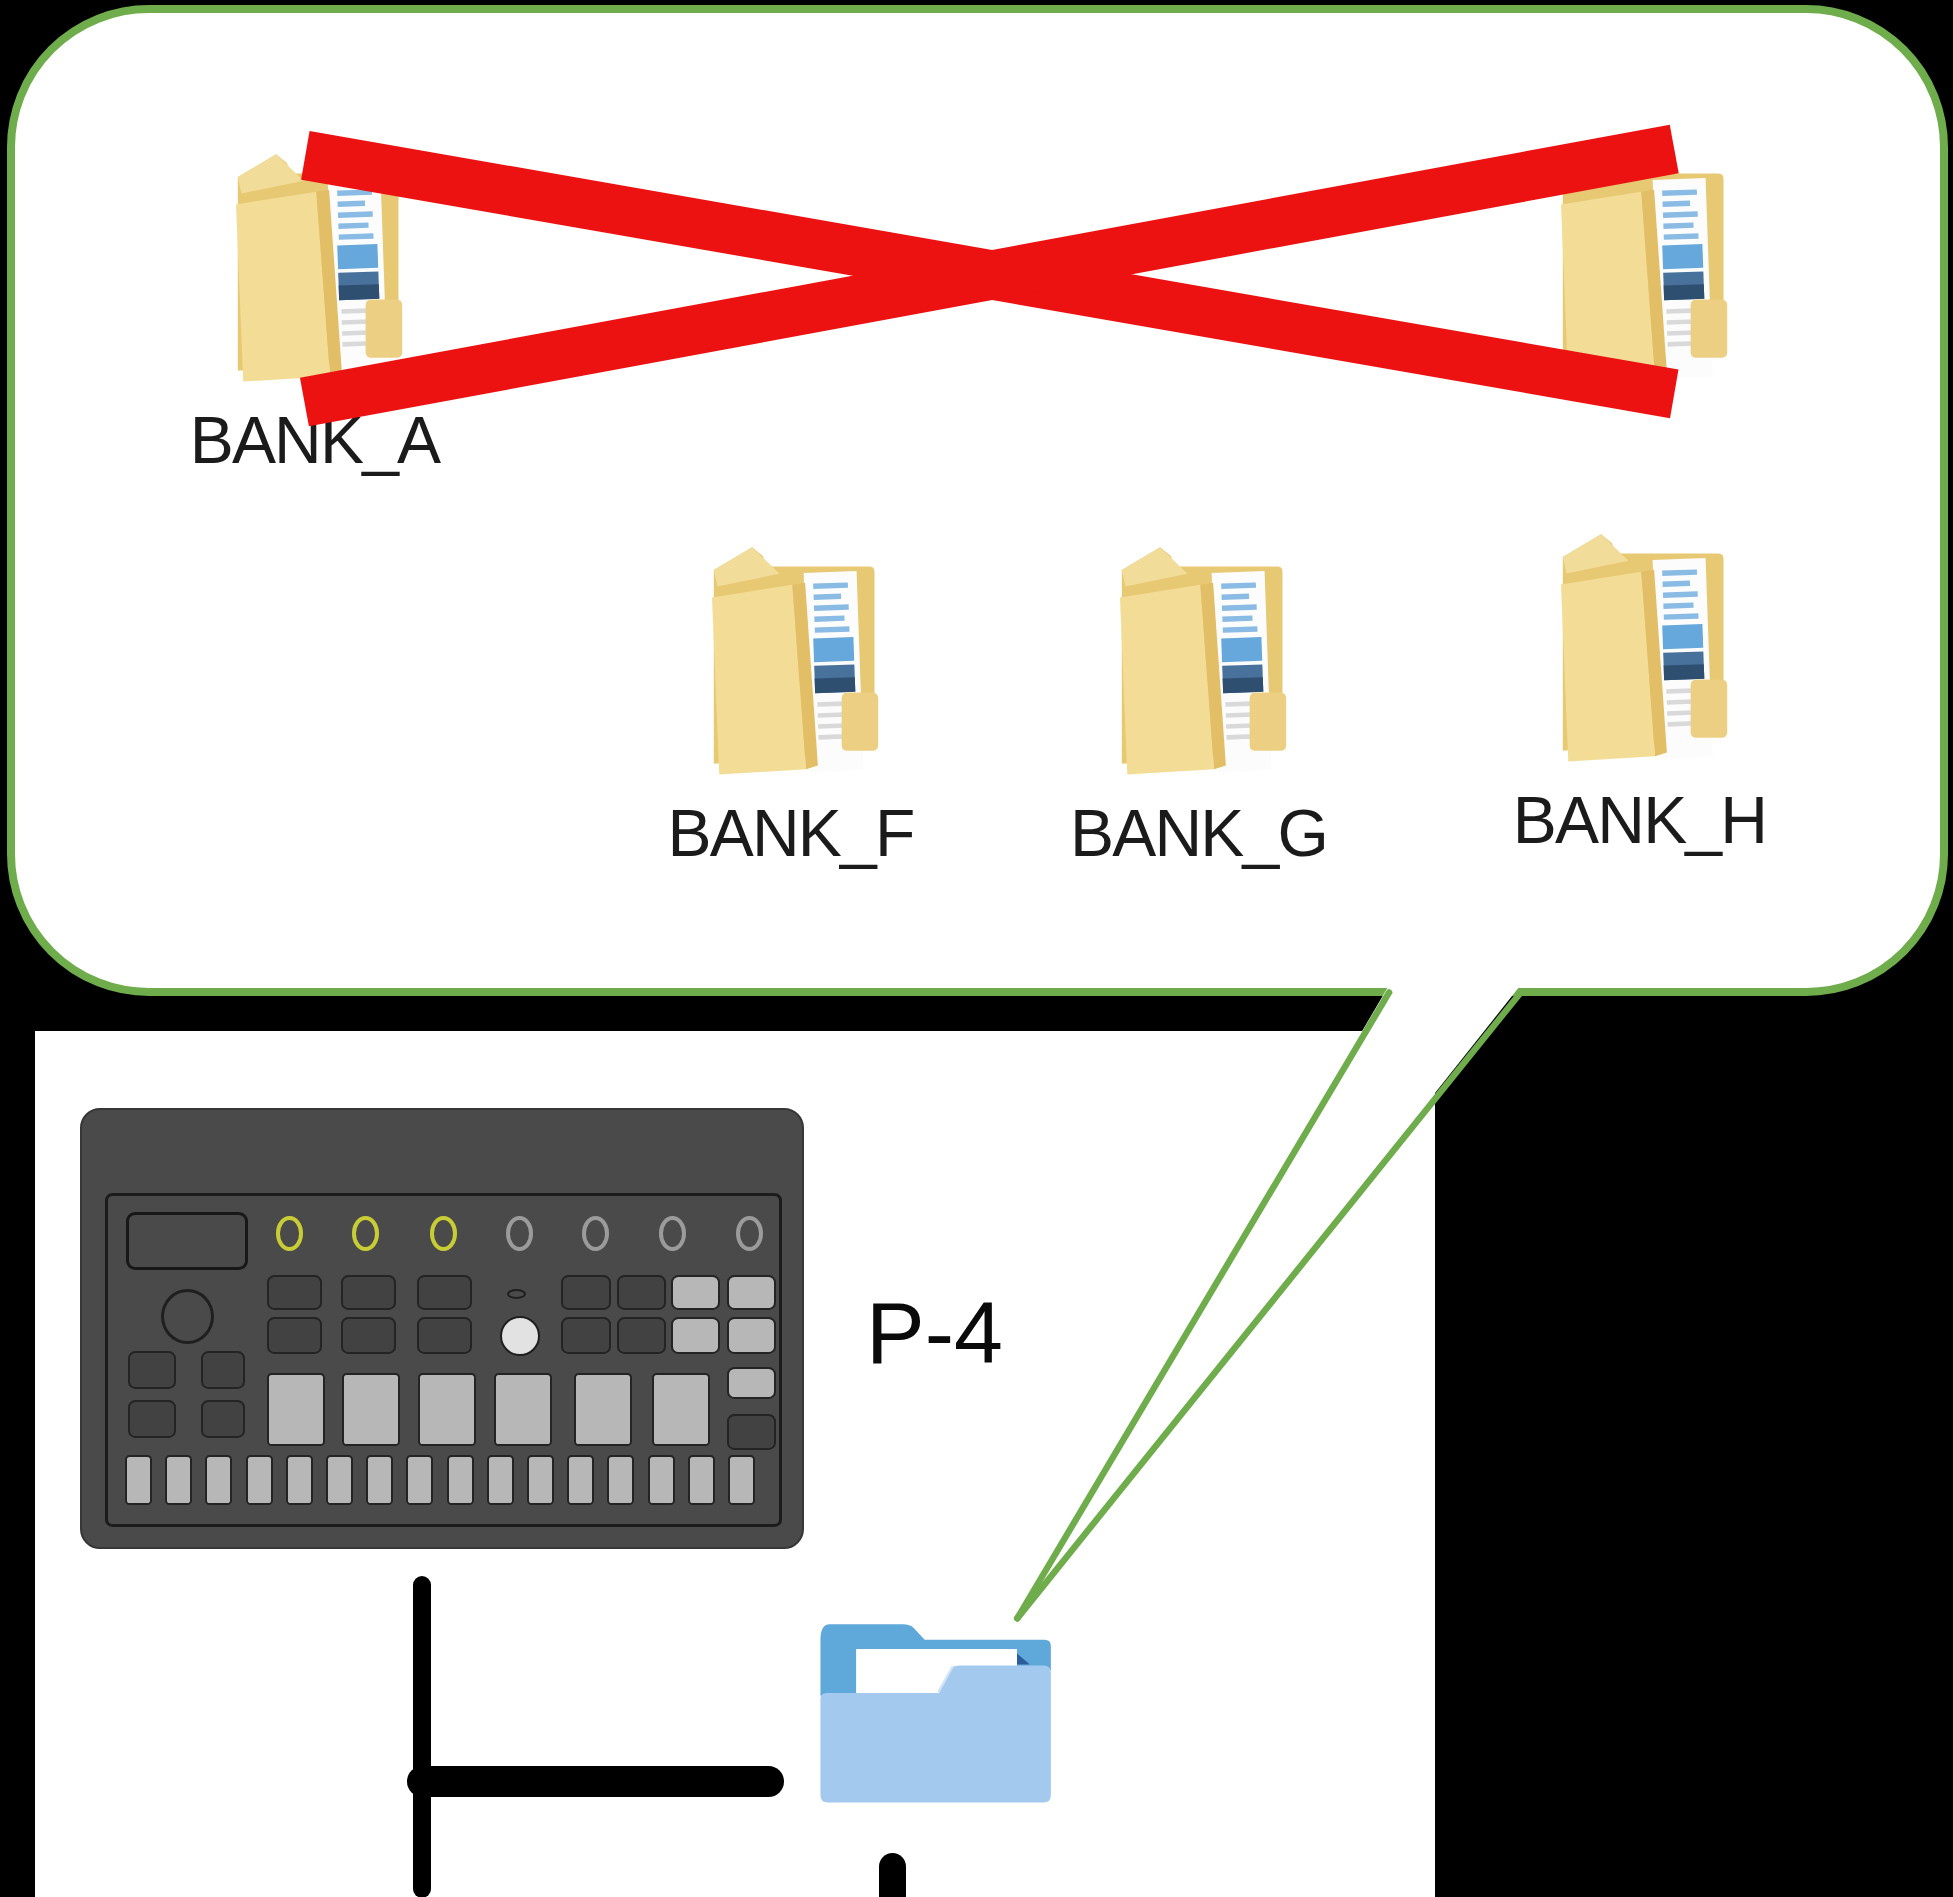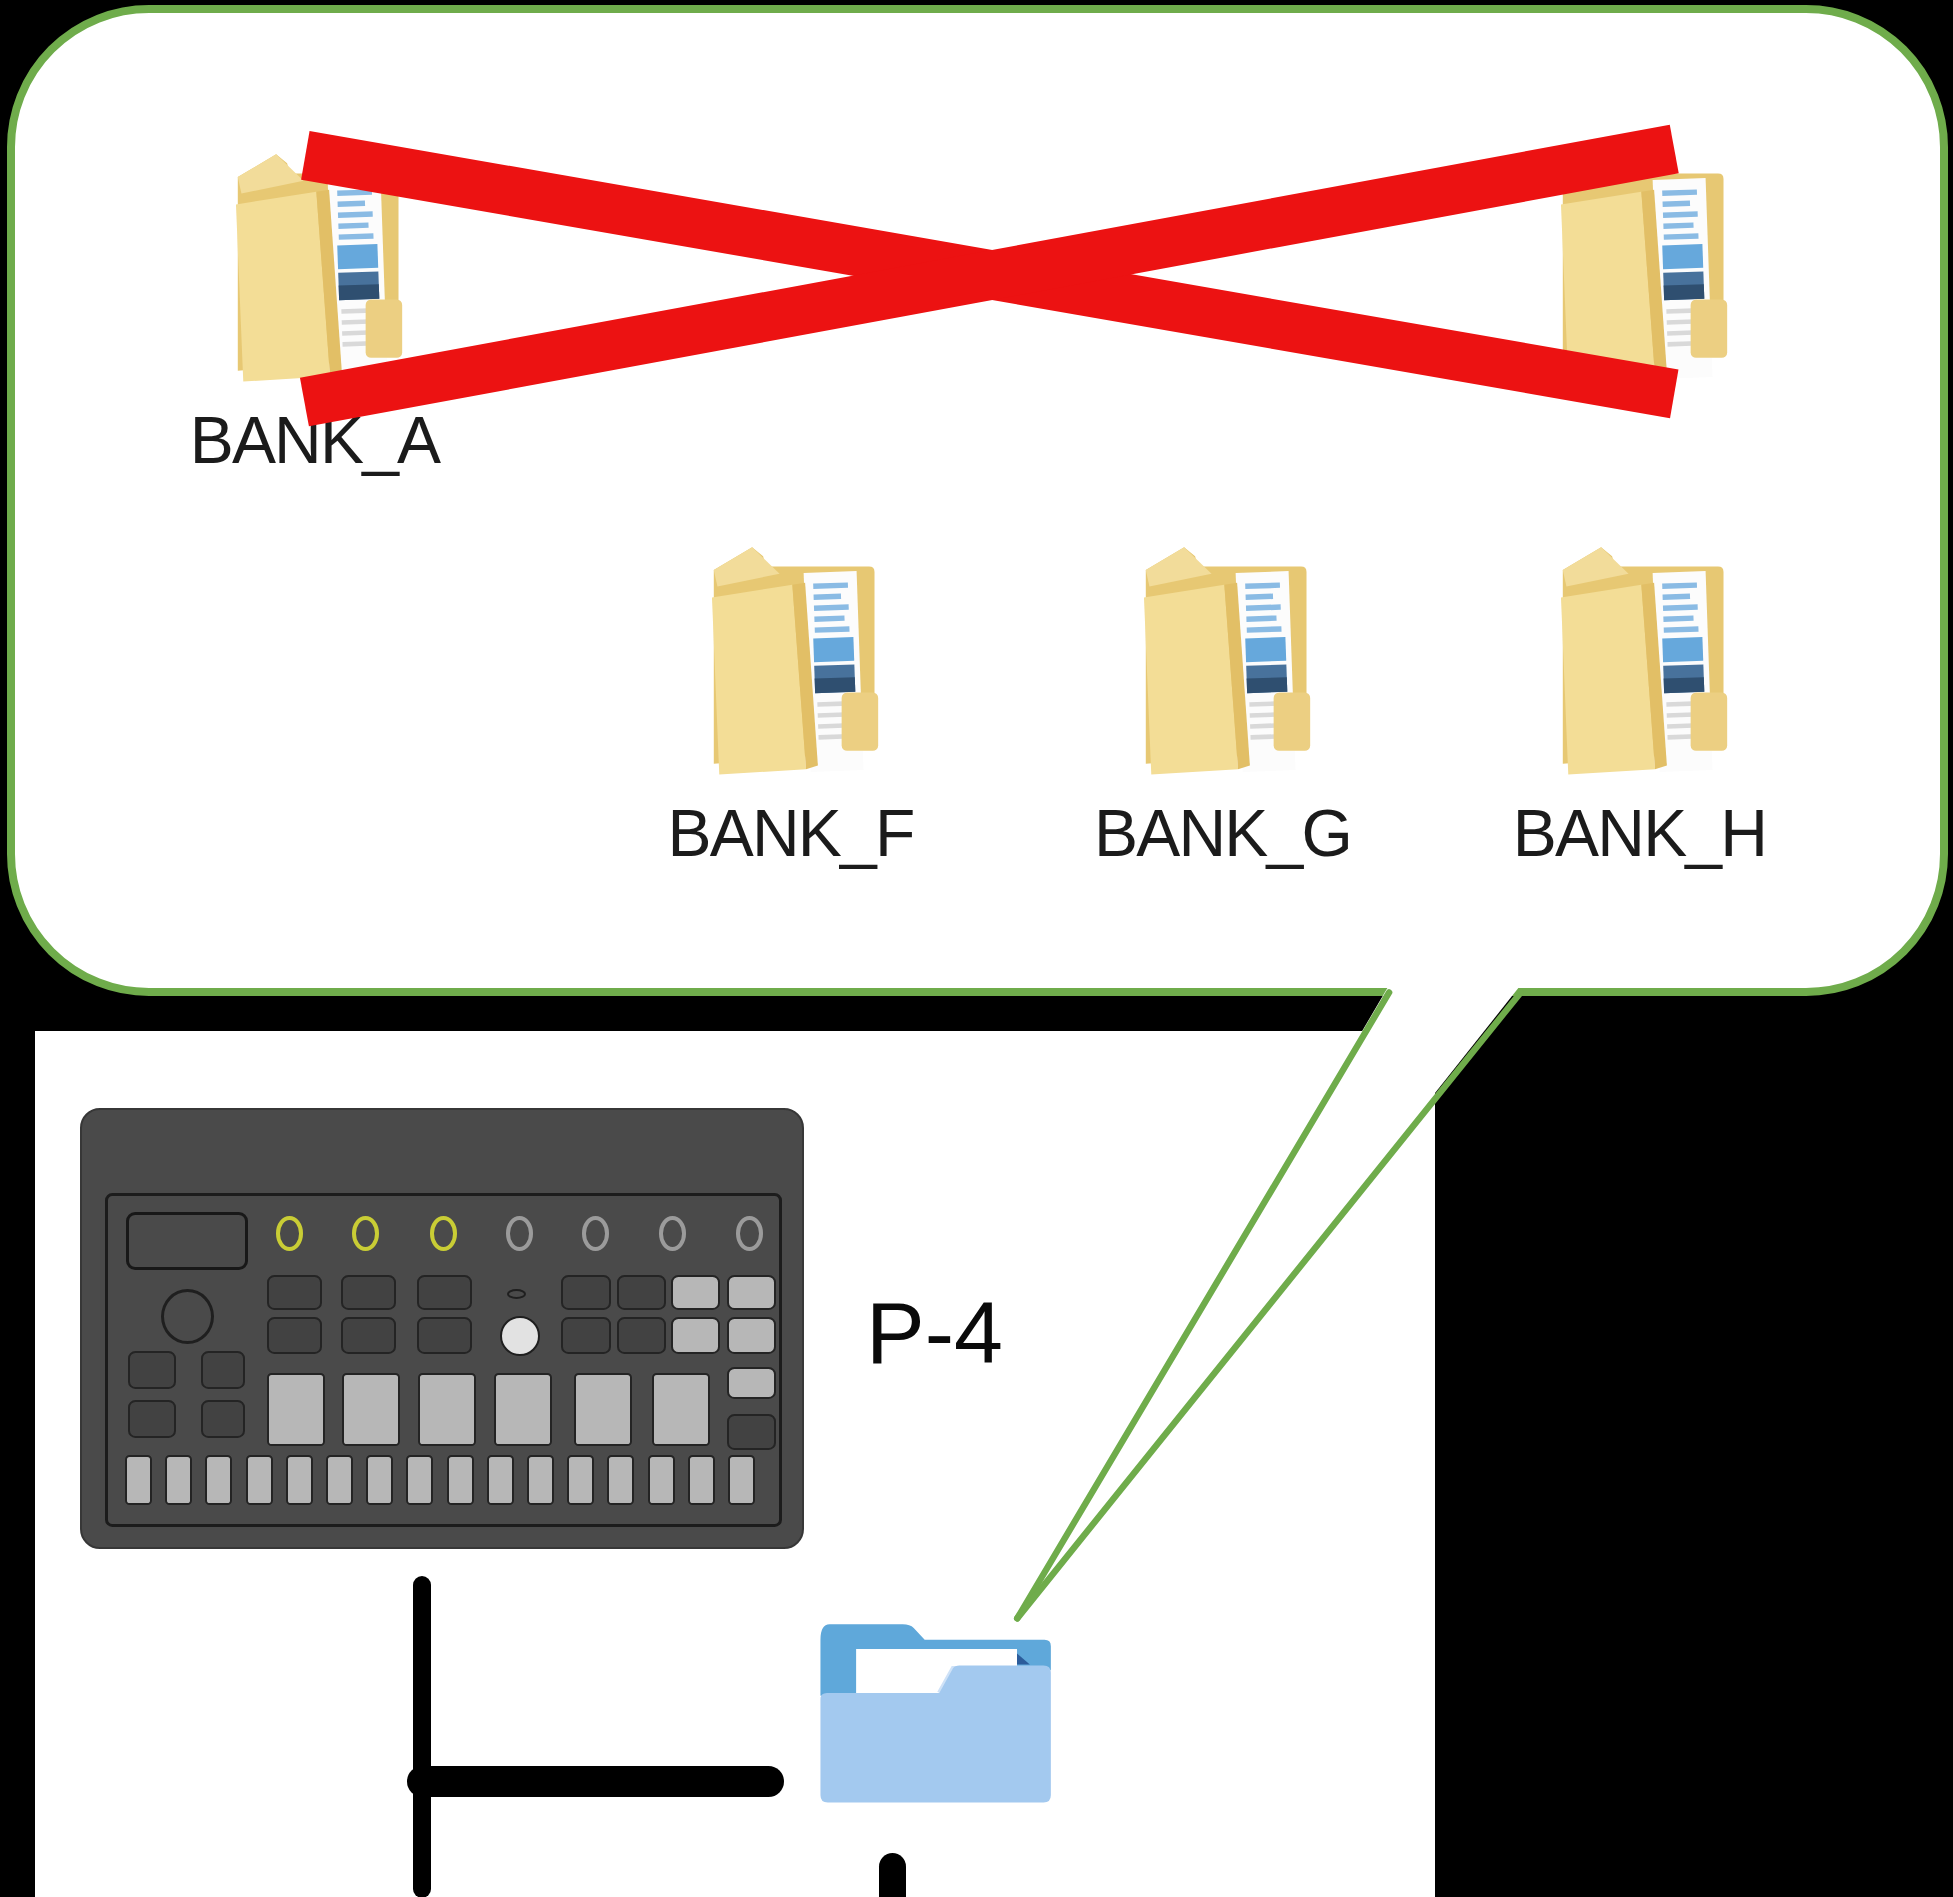--- a/index.html
+++ b/index.html
@@ -85,27 +85,27 @@
     <svg class="win-folder" viewBox="0 0 200 265" width="183" height="242">
         <use href="#win-folder"></use>
       </svg>
   </div>
   <div class="folder-item" style="left:608px;top:539px;">
     <svg class="win-folder" viewBox="0 0 200 265" width="183" height="242">
         <use href="#win-folder"></use>
       </svg>
     <div class="folder-label">BANK_F</div>
   </div>
-  <div class="folder-item" style="left:1040px;top:539px;">
+  <div class="folder-item" style="left:1016px;top:539px;">
     <svg class="win-folder" viewBox="0 0 200 265" width="183" height="242">
         <use href="#win-folder"></use>
       </svg>
     <div class="folder-label">BANK_G</div>
   </div>
-  <div class="folder-item" style="left:1457px;top:539px;">
+  <div class="folder-item" style="left:1457px;top:526px;">
     <svg class="win-folder" viewBox="0 0 200 265" width="183" height="242">
         <use href="#win-folder"></use>
       </svg>
     <div class="folder-label">BANK_H</div>
   </div>
 
   <div id="workspace"></div>
 
   <div id="device">
     <div class="panel"></div>

